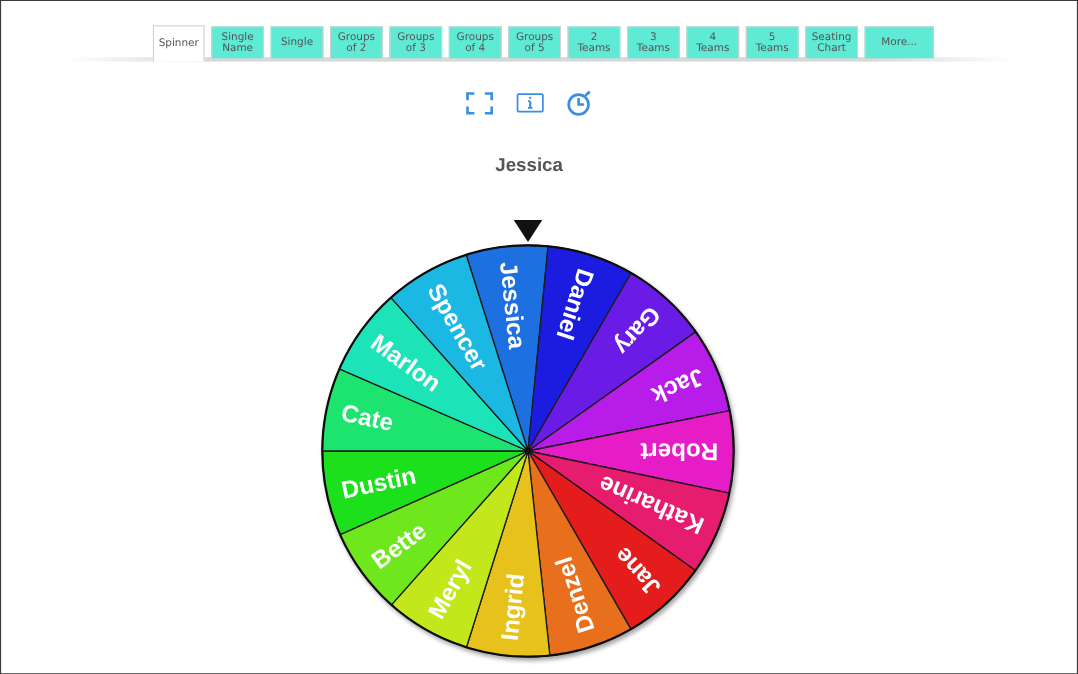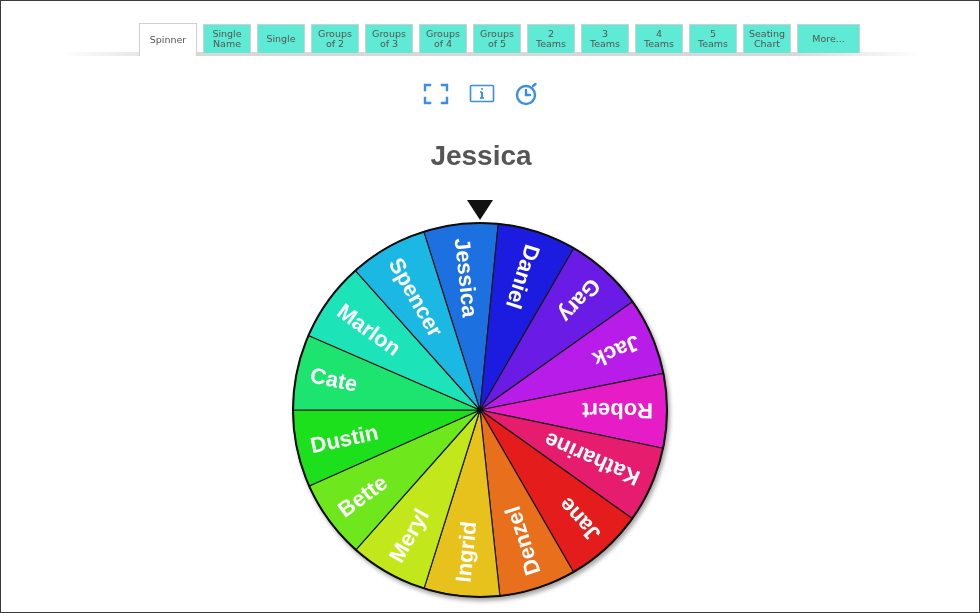--- a/index.html
+++ b/index.html
@@ -8,32 +8,32 @@
   .tabbar{position:absolute;left:0;top:0;width:980px;height:56px;}
   .tabline{position:absolute;left:60px;right:60px;top:52px;height:4px;
     background:linear-gradient(to right,rgba(200,200,200,0),#d8d8d8 15%,#d8d8d8 85%,rgba(200,200,200,0));}
   .tabs{position:absolute;left:139px;top:24px;display:flex;gap:6px;}
   .tab{height:29px;border:1px solid #d0d0d0;border-bottom:none;background:#5eead4;
     color:#555;font-size:9.5px;line-height:10.5px;text-align:center;display:flex;align-items:center;justify-content:center;
     box-sizing:border-box;padding:0 4px;white-space:pre-line;cursor:pointer;}
   .tab.active{background:#fff;height:33px;margin-top:-1px;}
   .icon{position:absolute;cursor:pointer;}
   .winner{position:absolute;top:140px;left:0;width:962px;text-align:center;font-family:"Liberation Sans",sans-serif;
-    font-weight:bold;font-size:28px;color:#555;}
+    font-weight:bold;font-size:17px;color:#555;}
   svg.wheel{position:absolute;left:0;top:0;}
 </style>
 </head>
 <body>
 
 <div class="frame"></div>
 
 <div class="tabbar">
   <div class="tabline"></div>
   <div class="tabs" id="tabs">
-    <div class="tab active" style="width:58px">Spinner</div>
+    <div class="tab active" style="width:47px">Spinner</div>
     <div class="tab" style="width:48px">Single
 Name</div>
     <div class="tab" style="width:48px">Single</div>
     <div class="tab" style="width:48px">Groups
 of 2</div>
     <div class="tab" style="width:48px">Groups
 of 3</div>
     <div class="tab" style="width:48px">Groups
 of 4</div>
     <div class="tab" style="width:48px">Groups

